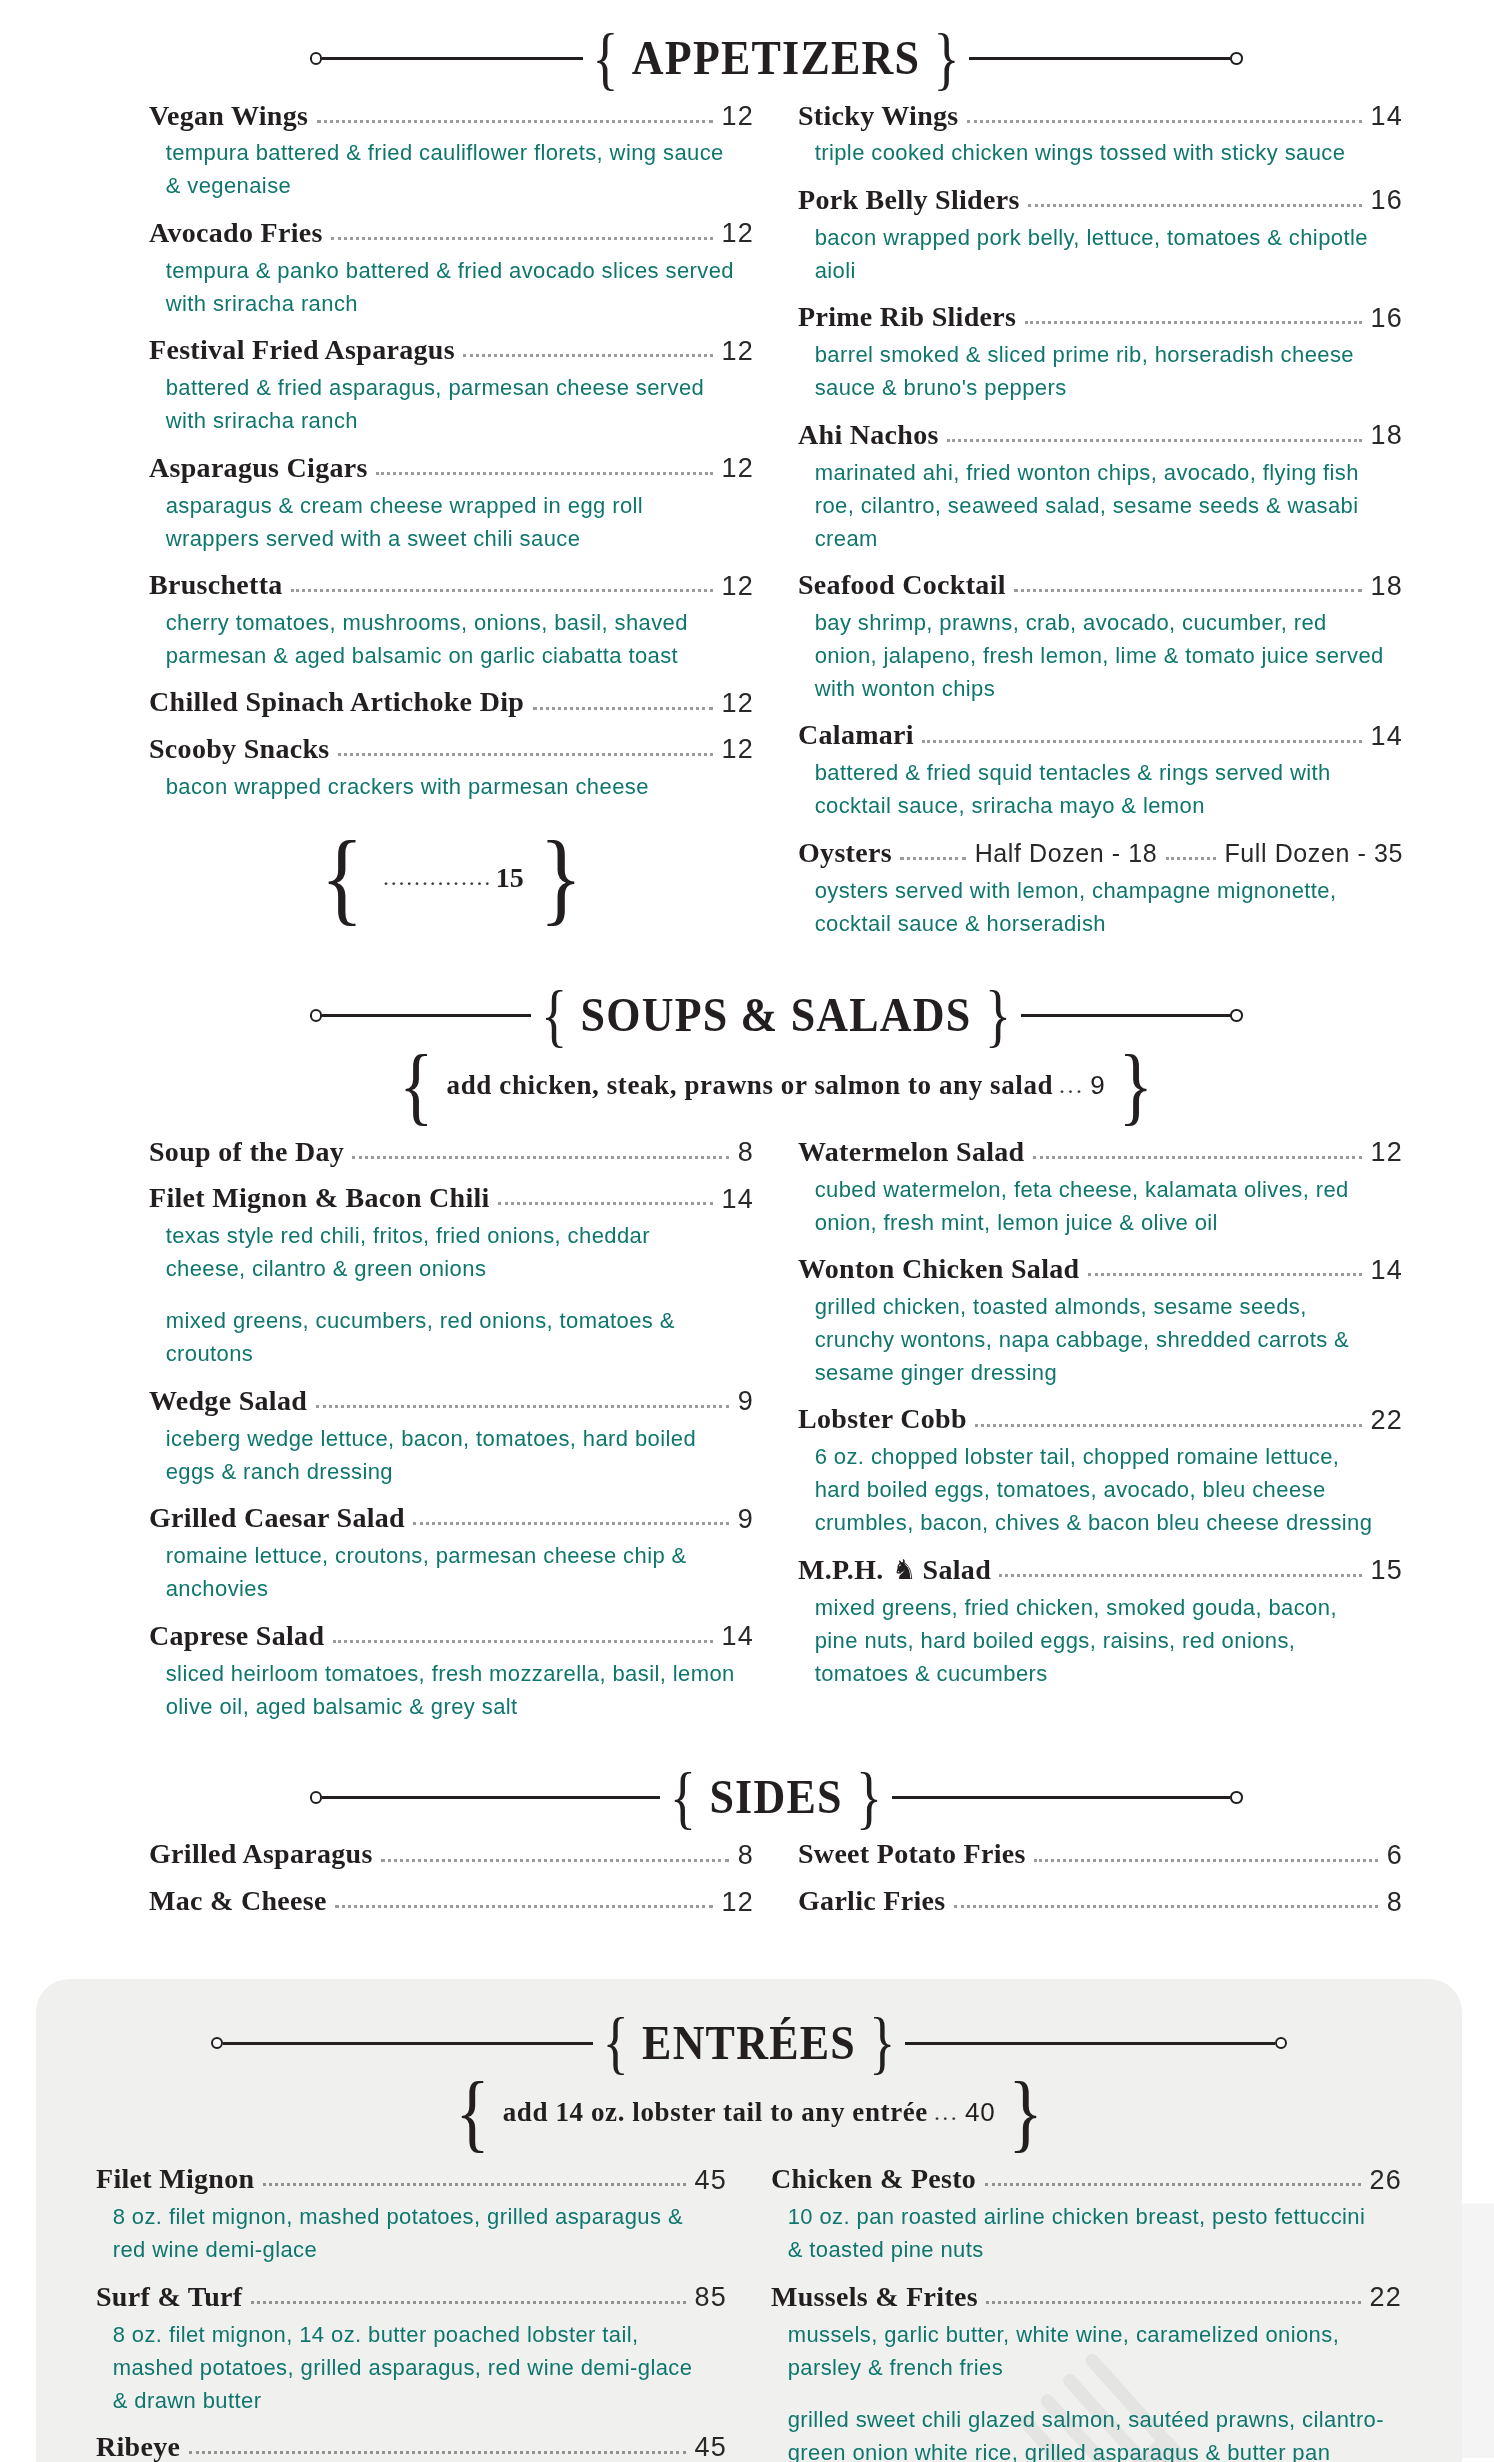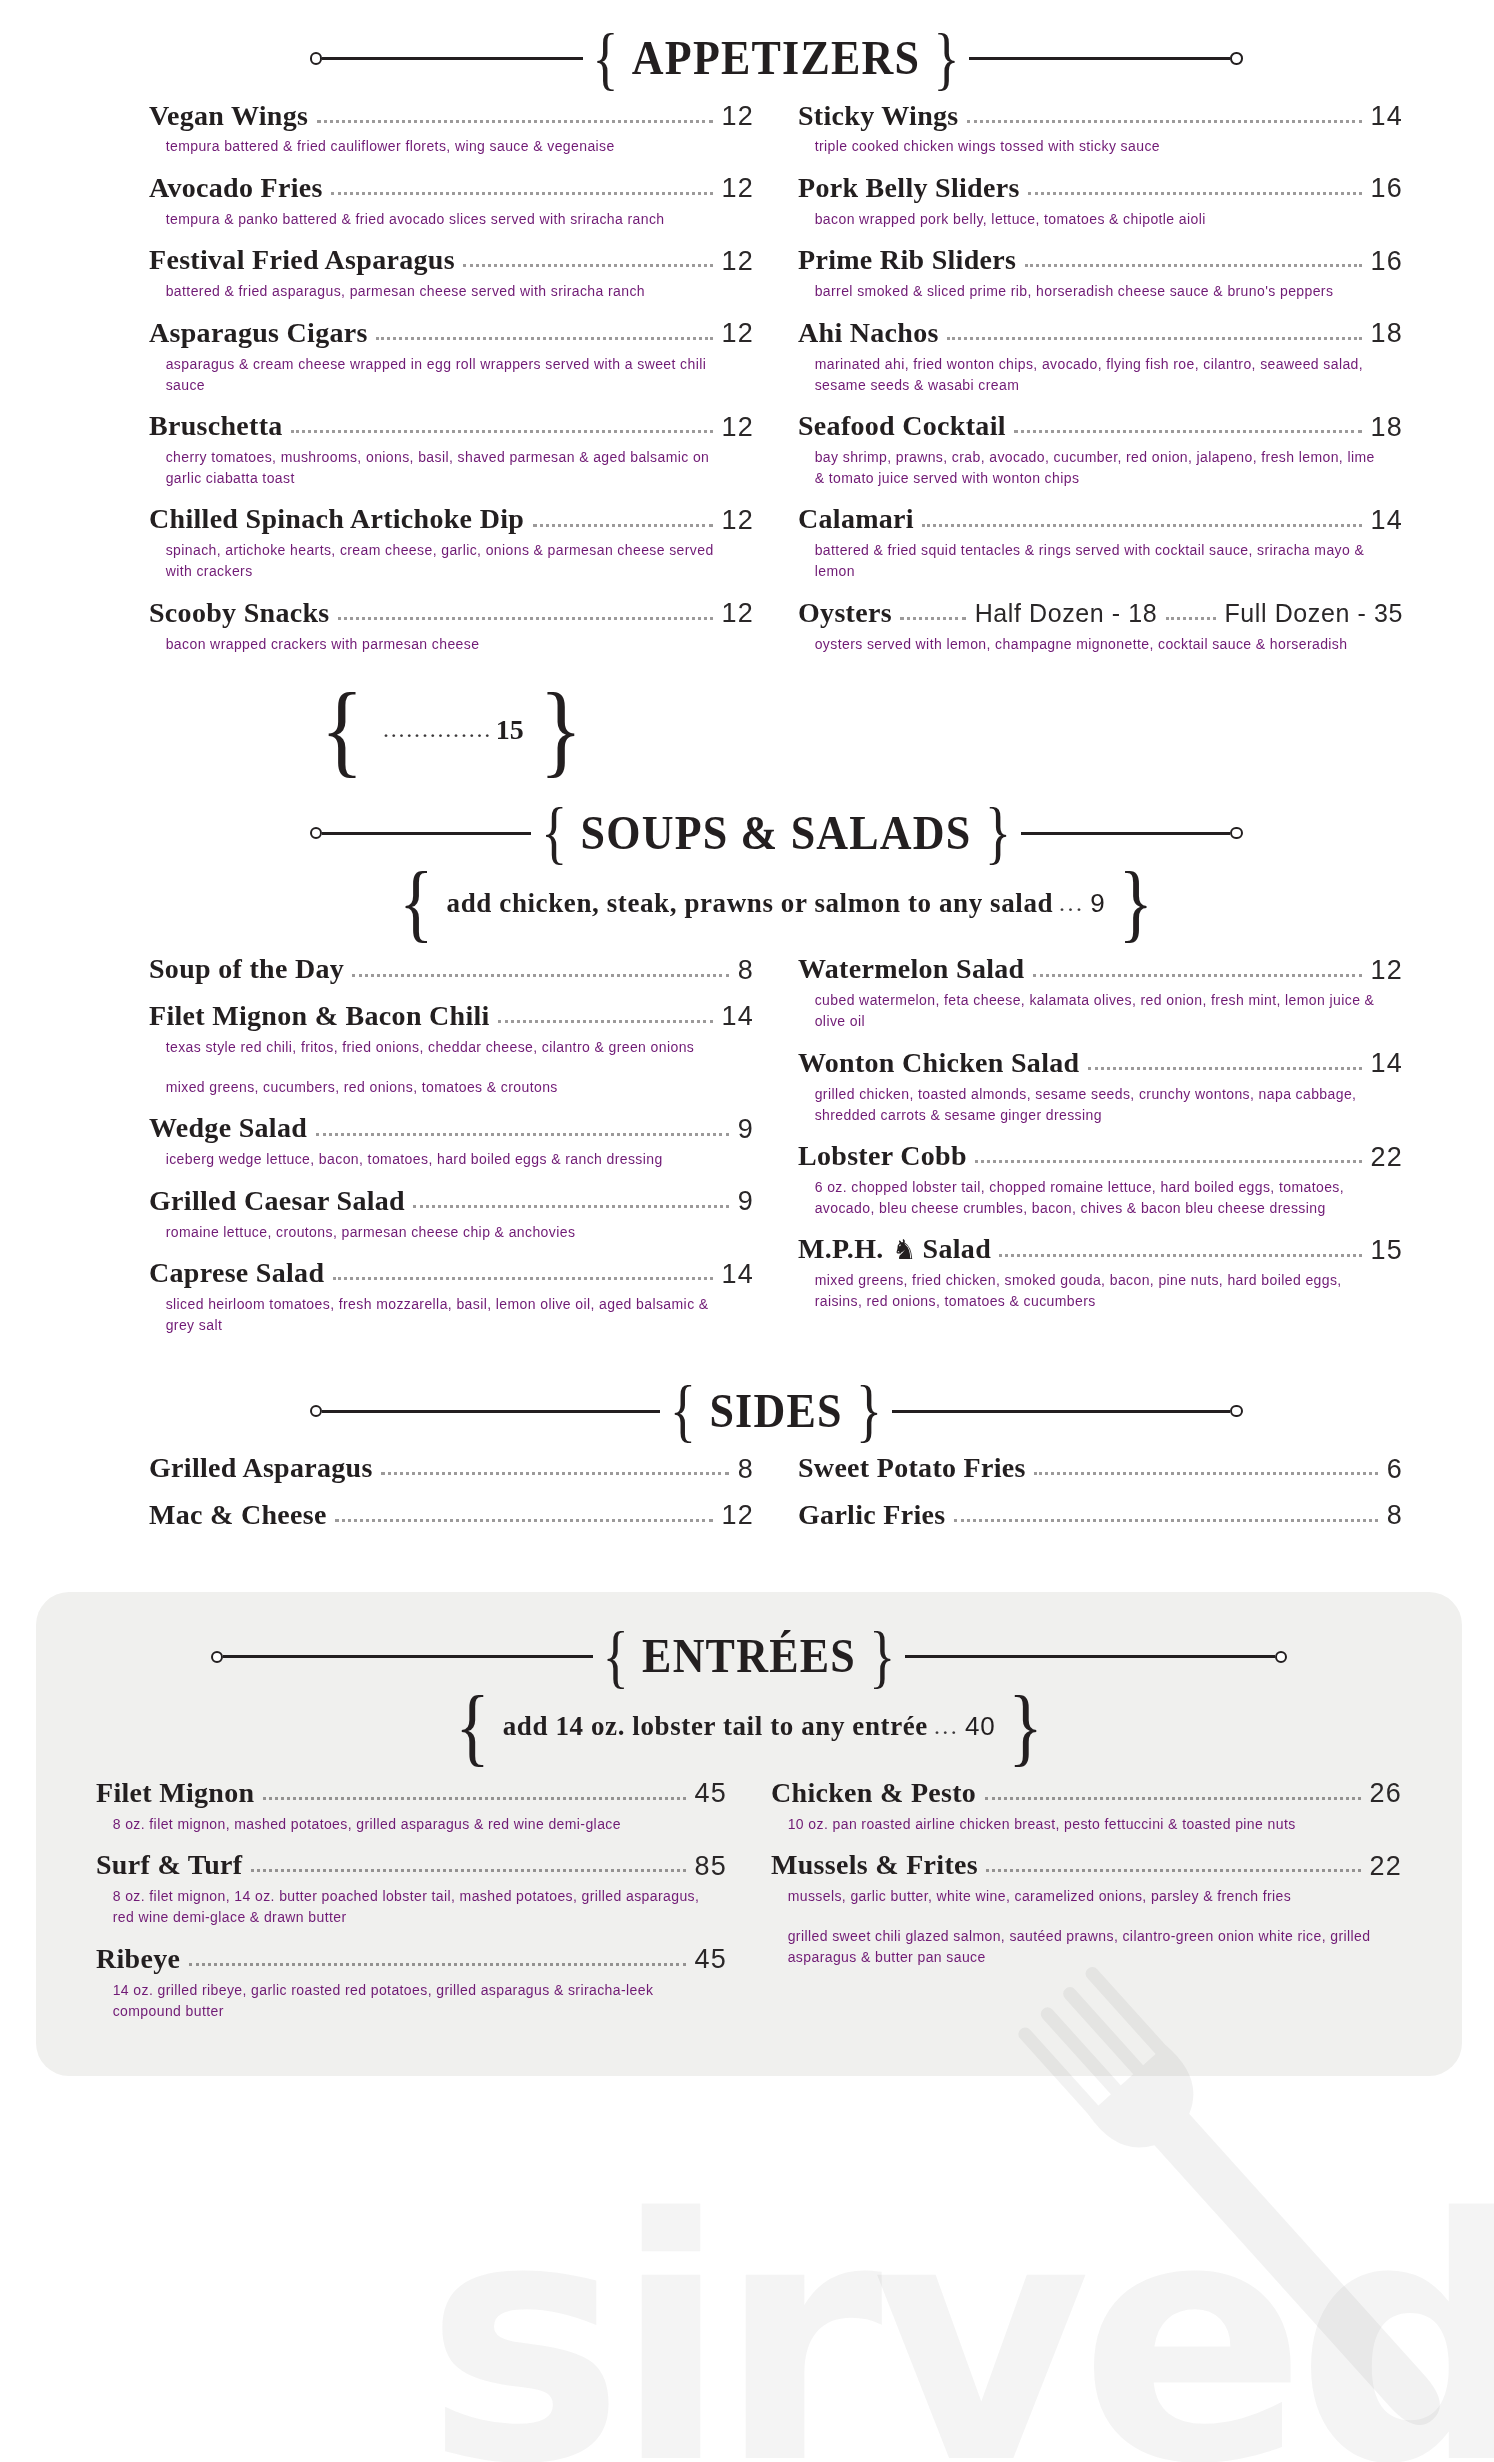--- a/index.html
+++ b/index.html
@@ -34,21 +34,21 @@
   .columns{display:flex;gap:44px;}
   .col{flex:1;min-width:0;}
   .item{margin-bottom:14.4px;}
   .row{display:flex;align-items:flex-end;}
   .iname{font-family:"Liberation Serif",serif;font-weight:700;font-size:28px;letter-spacing:0.3px;
          white-space:nowrap;line-height:1.15;}
   .dots{flex:1 1 auto;border-bottom:3px dotted rgba(35,31,32,.45);margin:0 8.4px 9px;min-width:24px;}
   .dots.fixed1{flex:0 0 66px;}
   .price{font-size:27px;letter-spacing:1.2px;white-space:nowrap;line-height:1.1;color:#2a2728;}
   .inline-price{font-size:25px;letter-spacing:0.6px;white-space:nowrap;line-height:1.1;color:#2a2728;margin-bottom:1.2px;}
-  .desc{font-size:14px;color:#701a75;line-height:1.5;letter-spacing:0.4px;padding:4.8px 18px 0 16.7px;}
+  .desc{font-size:22px;color:#0f766e;line-height:1.5;letter-spacing:0.4px;padding:4.8px 18px 0 16.7px;}
   .mph-icon{font-family:"DejaVu Sans",sans-serif;font-size:27.5px;line-height:1;margin:0 6px 2.4px 8.4px;color:#231f20;}
 
   
   .special{display:flex;align-items:center;justify-content:center;margin:39px 6px 6px;}
   .sbrace{font-family:"Liberation Serif",serif;font-weight:400;font-size:90px;line-height:.8;
           display:inline-block;transform:scaleY(1.15);margin:0 15.5px;}
   .sbrace::before{content:"{";}
   .sbrace.r::before{content:"}";}
   .special .lbl{font-family:"Liberation Serif",serif;font-weight:700;font-size:28px;letter-spacing:0.3px;}
   .special .sdots{font-family:"Liberation Serif",serif;font-size:24px;letter-spacing:1.8px;margin:0 3.6px;color:#3c393a;}
@@ -130,21 +130,20 @@
                 <span class="price">12</span>
               </div>
               <div class="desc">cherry tomatoes, mushrooms, onions, basil, shaved parmesan &amp; aged balsamic on garlic ciabatta toast</div>
             </div>
             <div class="item">
               <div class="row">
                 <span class="iname">Chilled Spinach Artichoke Dip</span>
                 <span class="dots"></span>
                 <span class="price">12</span>
               </div>
-              <div class="desc">spinach, artichoke hearts, cream cheese, garlic, onions &amp; parmesan cheese served with crackers</div>
             </div>
             <div class="item">
               <div class="row">
                 <span class="iname">Scooby Snacks</span>
                 <span class="dots"></span>
                 <span class="price">12</span>
               </div>
               <div class="desc">bacon wrapped crackers with parmesan cheese</div>
             </div>
             <div class="special">

